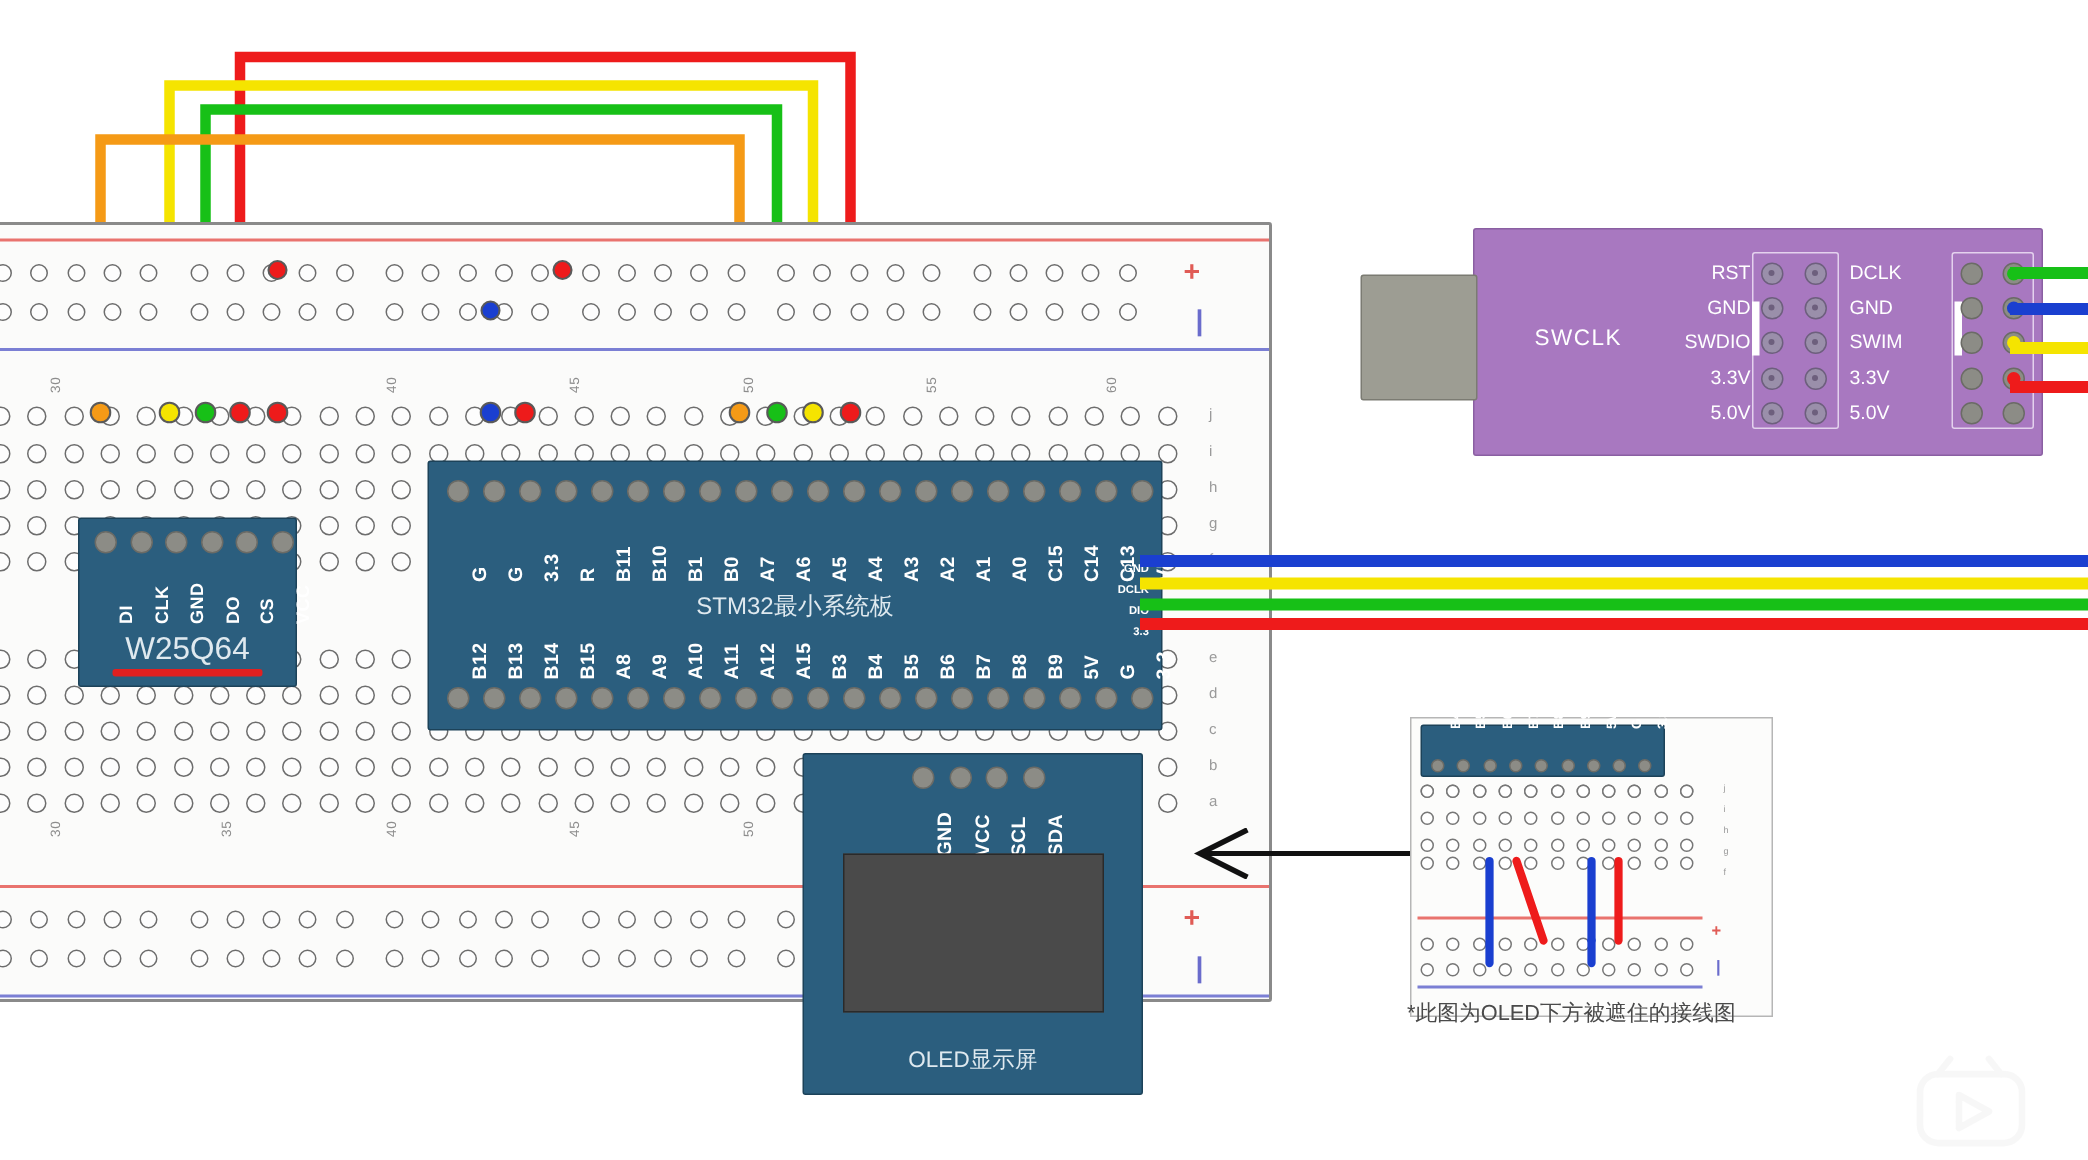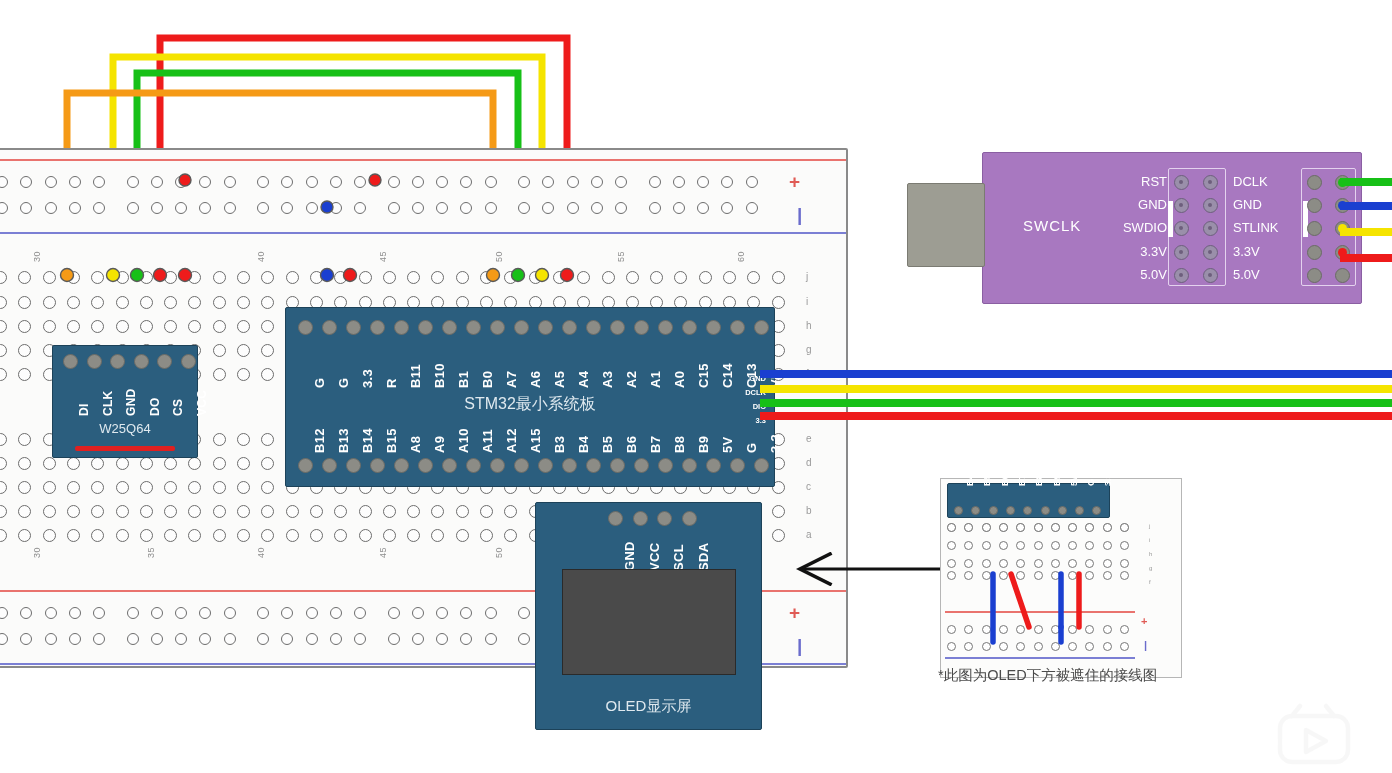--- a/index.html
+++ b/index.html
@@ -87,21 +87,21 @@
     transform: rotate(-90deg);
     letter-spacing:0.3px;
   }
 
   
   #stm32 { left:285px; top:307px; width:490px; height:180px; background:#2b5e7e; }
   #stm32 .modtitle { left:50%; top:86px; transform:translateX(-50%); font-size:16px; }
 
   
   #w25q { left:52px; top:345px; width:146px; height:113px; }
-  #w25q .modtitle { left:50%; top:75px; transform:translateX(-50%); font-size:13px;text-align:center; }
+  #w25q .modtitle { left:50%; top:75px; transform:translateX(-50%); font-size:21px;text-align:center; }
   #w25q .redbar {
     position:absolute; left:22px; top:100px;
     width:100px; height:5px; background:#e02020; border-radius:2px;
   }
 
   
   #oled { left:535px; top:502px; width:227px; height:228px; }
   #oled .screen {
     position:absolute; left:26px; top:66px;
     width:174px; height:106px;
@@ -883,21 +883,21 @@
     <div id="stlink-left-labels">
         <div class="hdrlab" style="left: 132px; top: 21px; width: 52px; text-align: right;">RST</div>
         <div class="hdrlab" style="left: 132px; top: 44.2px; width: 52px; text-align: right;">GND</div>
         <div class="hdrlab" style="left: 132px; top: 67.4px; width: 52px; text-align: right;">SWDIO</div>
         <div class="hdrlab" style="left: 132px; top: 90.6px; width: 52px; text-align: right;">3.3V</div>
         <div class="hdrlab" style="left: 132px; top: 113.8px; width: 52px; text-align: right;">5.0V</div>
       </div>
     <div id="stlink-right-labels">
         <div class="hdrlab" style="left: 250px; top: 21px;">DCLK</div>
         <div class="hdrlab" style="left: 250px; top: 44.2px;">GND</div>
-        <div class="hdrlab" style="left: 250px; top: 67.4px;">STLINK</div>
+        <div class="hdrlab" style="left: 250px; top: 67.4px;">SWIM</div>
         <div class="hdrlab" style="left: 250px; top: 90.6px;">3.3V</div>
         <div class="hdrlab" style="left: 250px; top: 113.8px;">5.0V</div>
       </div>
 
     <div class="hdrbox" style="left:318px;top:15px;width:55px;height:118px;"></div>
     <div class="hdrslot" style="left:320px;top:48px;height:36px;"></div>
     <div id="stlink-right-pins">
         <div class="hdrpin2" style="left: 324px; top: 22px;"></div>
         <div class="hdrpin2" style="left: 352px; top: 22px;"></div>
         <div class="hdrpin2" style="left: 324px; top: 45.2px;"></div>

